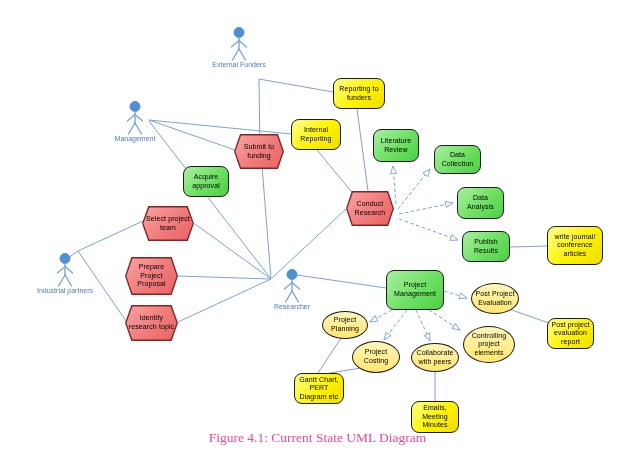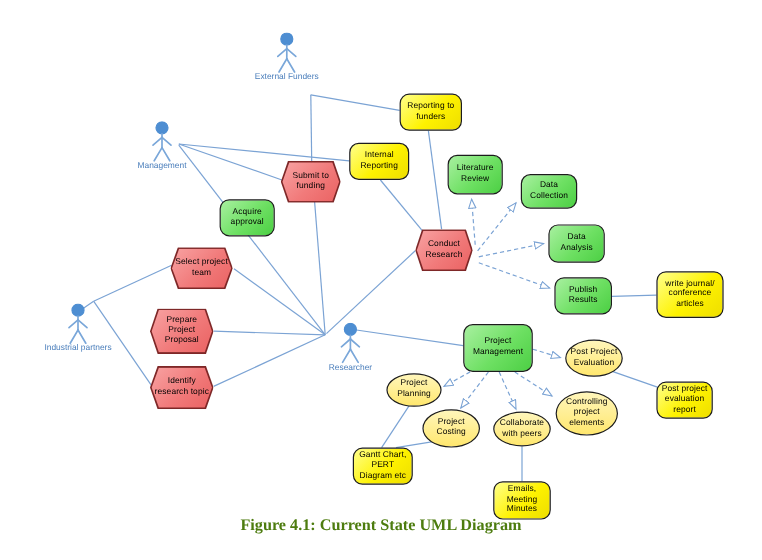--- a/index.html
+++ b/index.html
@@ -31,21 +31,21 @@
   .actor{position:absolute;z-index:2;width:24px;}
   .actor svg{display:block;}
   .actor svg circle{fill:#4e8ed2;stroke:#4e8ed2;}
   .actor svg line{stroke:#7aa7d9;stroke-width:1.4;stroke-linecap:round;}
   .actor-lbl{
     position:absolute;top:34px;left:50%;transform:translateX(-50%);
     font-size:7px;color:#4a7ebb;white-space:nowrap;text-align:center;
   }
   .caption{
     position:absolute;left:0;top:430px;width:635px;text-align:center;z-index:2;
-    font-family:"Liberation Serif",serif;font-weight:bold;font-size:13.5px;color:#4d7c0f;
+    font-family:"Liberation Serif",serif;font-weight:normal;font-size:13.5px;color:#ec4899;
   }
 </style>
 </head>
 <body>
 
 <div id="stage">
 
   <svg class="wires" width="635" height="467" viewBox="0 0 635 467">
     <defs>
       <marker id="arrowOpen" markerWidth="10" markerHeight="9" refX="8" refY="3.5" orient="auto" markerUnits="userSpaceOnUse">

